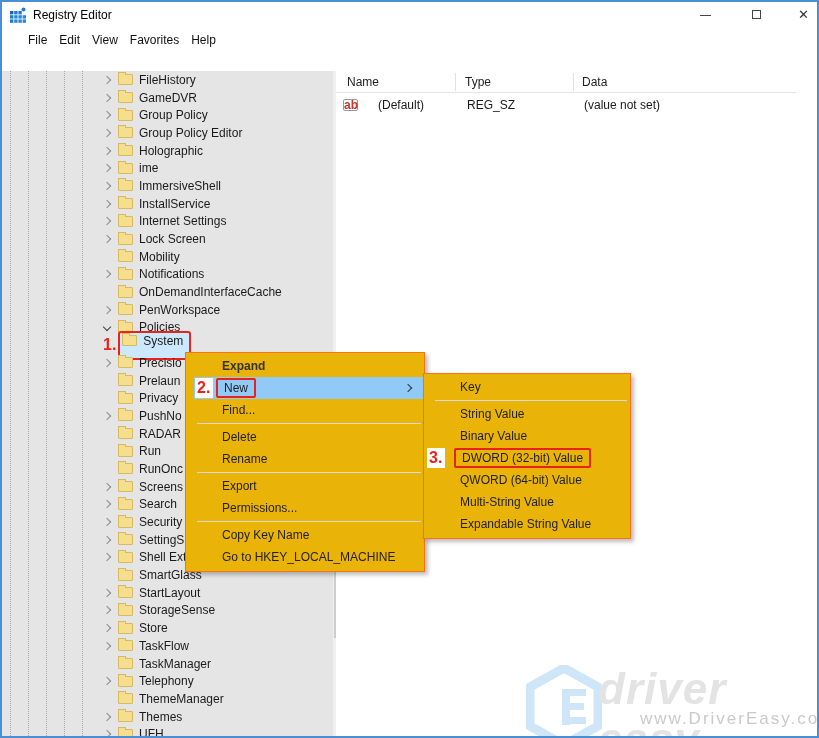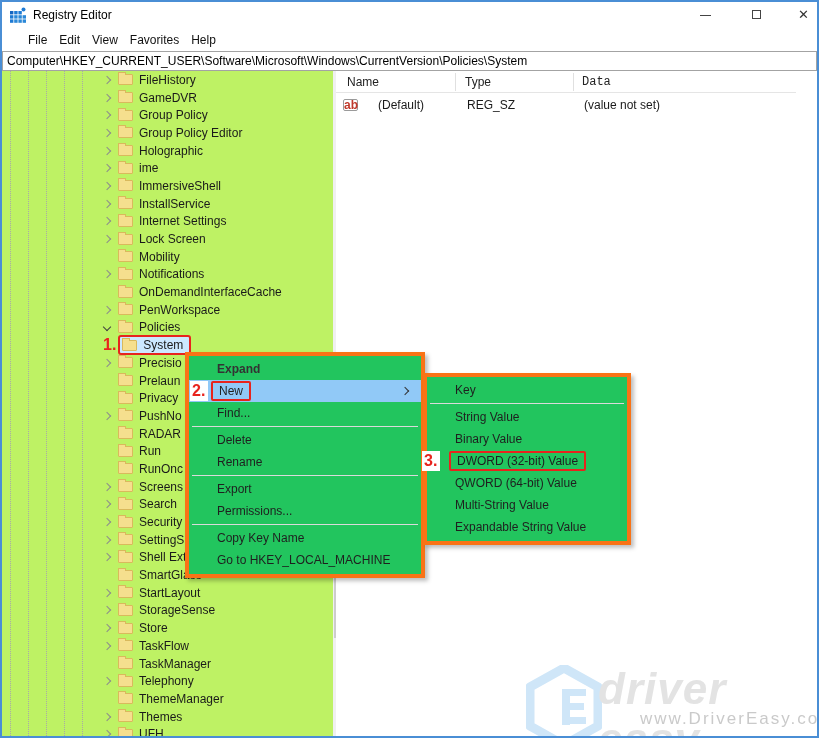--- a/index.html
+++ b/index.html
@@ -18,55 +18,55 @@
   .glyph-min{position:absolute;left:12px;top:13px;width:11px;height:1px;background:#444;}
   .glyph-max{position:absolute;left:12px;top:8px;width:9px;height:9px;border:1px solid #444;}
   .glyph-close{position:absolute;left:10px;top:5px;font-size:13px;color:#333;}
   
   .menubar{position:absolute;left:0;top:26px;right:0;height:23px;display:flex;align-items:center;padding-left:20px;background:#fff;}
   .mb-item{padding:3px 6px;color:#111;}
   
   .addressbar{position:absolute;left:0;top:49px;right:0;height:20px;border:1px solid #a3a3a3;background:#fff;
     display:flex;align-items:center;padding-left:4px;color:#000;}
   
-  .treepane{position:absolute;left:0;top:69px;width:352px;height:665px;background:#bef264;overflow:hidden;}
+  .treepane{position:absolute;left:0;top:69px;width:352px;height:665px;background:#e5e5e5;overflow:hidden;}
   .guide{position:absolute;top:0;bottom:0;width:0;border-left:1px dotted #a8a8a8;}
   .treerows{position:relative;}
   .trow{display:flex;align-items:center;height:17.7px;padding-left:101px;position:relative;background:#fff0;}
   .chev{width:8px;height:8px;margin-right:7px;flex:0 0 auto;position:relative;}
   .chev::before{content:"";position:absolute;left:1px;top:1px;width:5px;height:5px;}
   .exp-c .chev::before{border-right:1px solid #8c8c8c;border-top:1px solid #8c8c8c;transform:rotate(45deg);}
   .exp-e .chev::before{border-right:1px solid #3f3f3f;border-top:1px solid #3f3f3f;transform:rotate(135deg);}
   .exp-n .chev{visibility:hidden;}
   .selbox{display:flex;align-items:center;}
   .folder{width:15px;height:11px;background:#f5df8e;border:1px solid #d9b95c;border-radius:1px;position:relative;flex:0 0 auto;}
   .folder::before{content:"";position:absolute;top:-3px;left:-1px;width:6px;height:2px;background:#f5df8e;border:1px solid #d9b95c;border-bottom:none;}
   .tlabel{margin-left:6px;white-space:nowrap;}
-  .sel .selbox{background:#cce8ff;border:2px solid #e8231d;border-radius:3px;padding:1px 6px 1px 2px;}
+  .sel .selbox{background:#cce8ff;border:2px solid #e8231d;border-radius:3px;padding:1px 6px 10px 2px;}
   .trow .ann{color:#e8231d;font-weight:bold;font-size:16px;margin-right:2px;flex:0 0 auto;}
   
   .vscroll{position:absolute;left:331px;top:0;width:18px;height:665px;background:#f0f0f0;}
   .sarrow{position:absolute;left:5px;width:8px;height:8px;}
   .sarrow::before{content:"";position:absolute;left:1px;width:6px;height:6px;border-right:1px solid #5a5a5a;border-top:1px solid #5a5a5a;}
   .sarrow.up{top:5px;}  .sarrow.up::before{transform:rotate(-45deg);top:2px;}
   .sarrow.down{bottom:5px;} .sarrow.down::before{transform:rotate(135deg);top:0;}
   .sthumb{position:absolute;left:1px;right:1px;top:501px;height:66px;background:#cdcdcd;}
   .pane-divider{position:absolute;left:352px;top:69px;width:2px;height:665px;background:#e8e8e8;border-left:1px solid #cfcfcf;}
   
   .listpane{position:absolute;left:334px;top:69px;width:460px;height:665px;background:#fff;}
   .lheader{position:relative;height:22px;border-bottom:1px solid #e5e5e5;display:flex;align-items:center;color:#222;}
-  .h-name{position:absolute;left:11px;} .h-type{position:absolute;left:129px;} .h-data{position:absolute;left:246px;font-family:Liberation Mono, monospace;}
+  .h-name{position:absolute;left:11px;} .h-type{position:absolute;left:129px;} .h-data{position:absolute;left:246px;}
   .h-sep{position:absolute;top:2px;height:18px;width:1px;background:#e0e0e0;}
   .h-sep.s1{left:119px;} .h-sep.s2{left:237px;}
   .lrow{display:flex;align-items:center;height:18px;margin-top:3px;}
   .ab-icon{margin-left:7px;width:15px;height:12px;border:1px solid #9a9a9a;border-radius:2px;background:#fff;
     color:#c0392b;font-weight:bold;font-size:12px;line-height:10px;text-align:center;flex:0 0 auto;}
   .c-name{width:89px;margin-left:20px;} .c-type{width:117px;} .c-data{flex:1;}
   
-  .menu{position:absolute;background:#22c55e;border:4px solid #f97316;box-shadow:3px 3px 4px rgba(0,0,0,0.25);z-index:20;padding:2px 0 3px 0;}
+  .menu{position:absolute;background:#eab308;border:1px solid #f97316;box-shadow:3px 3px 4px rgba(0,0,0,0.25);z-index:20;padding:2px 0 3px 8px;}
   .cmenu{left:183px;top:350px;width:240px;}
   .submenu{left:421px;top:371px;width:208px;}
   .mitem{height:22px;display:flex;align-items:center;padding-left:28px;position:relative;white-space:nowrap;color:#1f1f1f;}
   .mitem.k-sep{height:1px;background:#dadada;margin:2px 3px;padding:0;}
   .mitem.bold .mlabel{font-weight:bold;color:#333;}
   .mitem.highlight{background:#91c9f7;}
   .mitem.box .mlabel{border:2px solid #e8231d;border-radius:2px;padding:1px 6px;margin-left:-6px;}
   .mitem .ann{position:absolute;left:1px;top:50%;transform:translateY(-50%);background:#fff;color:#e8231d;
     font-weight:bold;font-size:16px;padding:1px 3px 1px 2px;}
   .submenu .mitem .ann{left:-5px;}
@@ -113,23 +113,20 @@
 
   <div class="menubar">
 
   <span class="mb-item">File</span>
       <span class="mb-item">Edit</span>
       <span class="mb-item">View</span>
       <span class="mb-item">Favorites</span>
       <span class="mb-item">Help</span>
     </div>
 
-  <div class="addressbar">
-    <span>Computer\HKEY_CURRENT_USER\Software\Microsoft\Windows\CurrentVersion\Policies\System</span>
-  </div>
 
   <div class="treepane">
     <div class="guide" style="left:8px"></div>
     <div class="guide" style="left:26px"></div>
     <div class="guide" style="left:44px"></div>
     <div class="guide" style="left:62px"></div>
     <div class="guide" style="left:80px"></div>
     <div class="treerows">
 
     <div class="trow exp-c">

